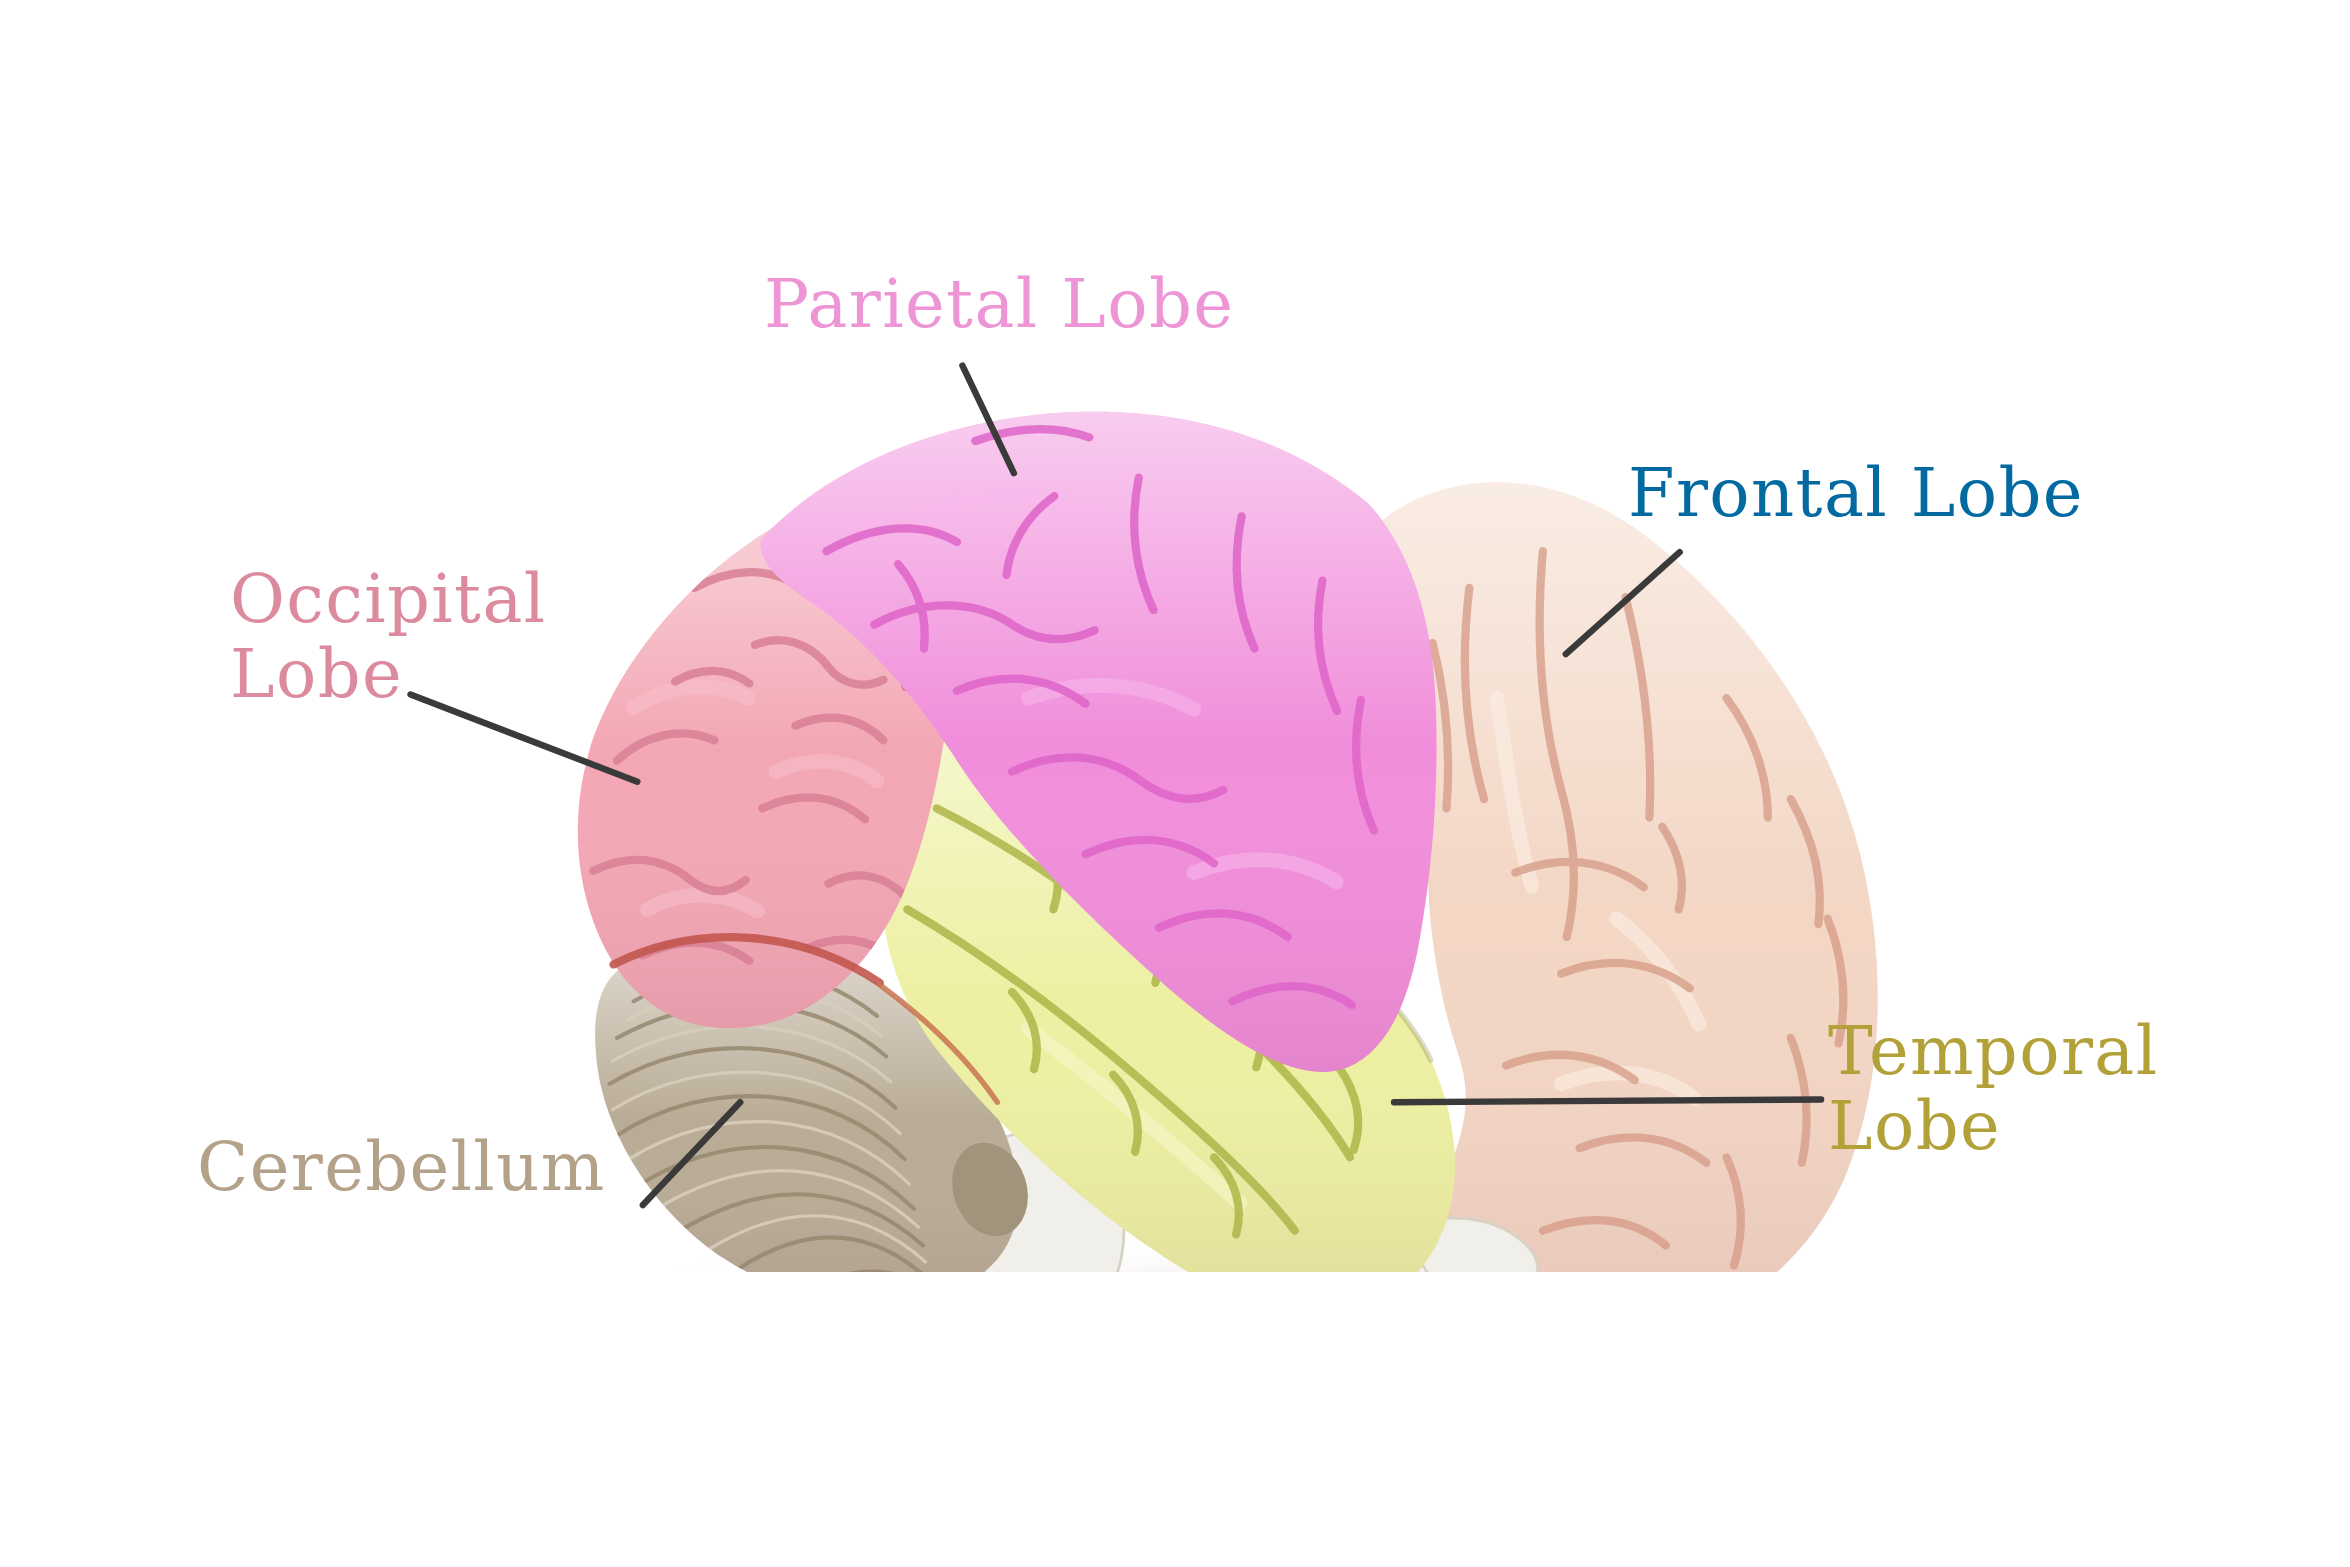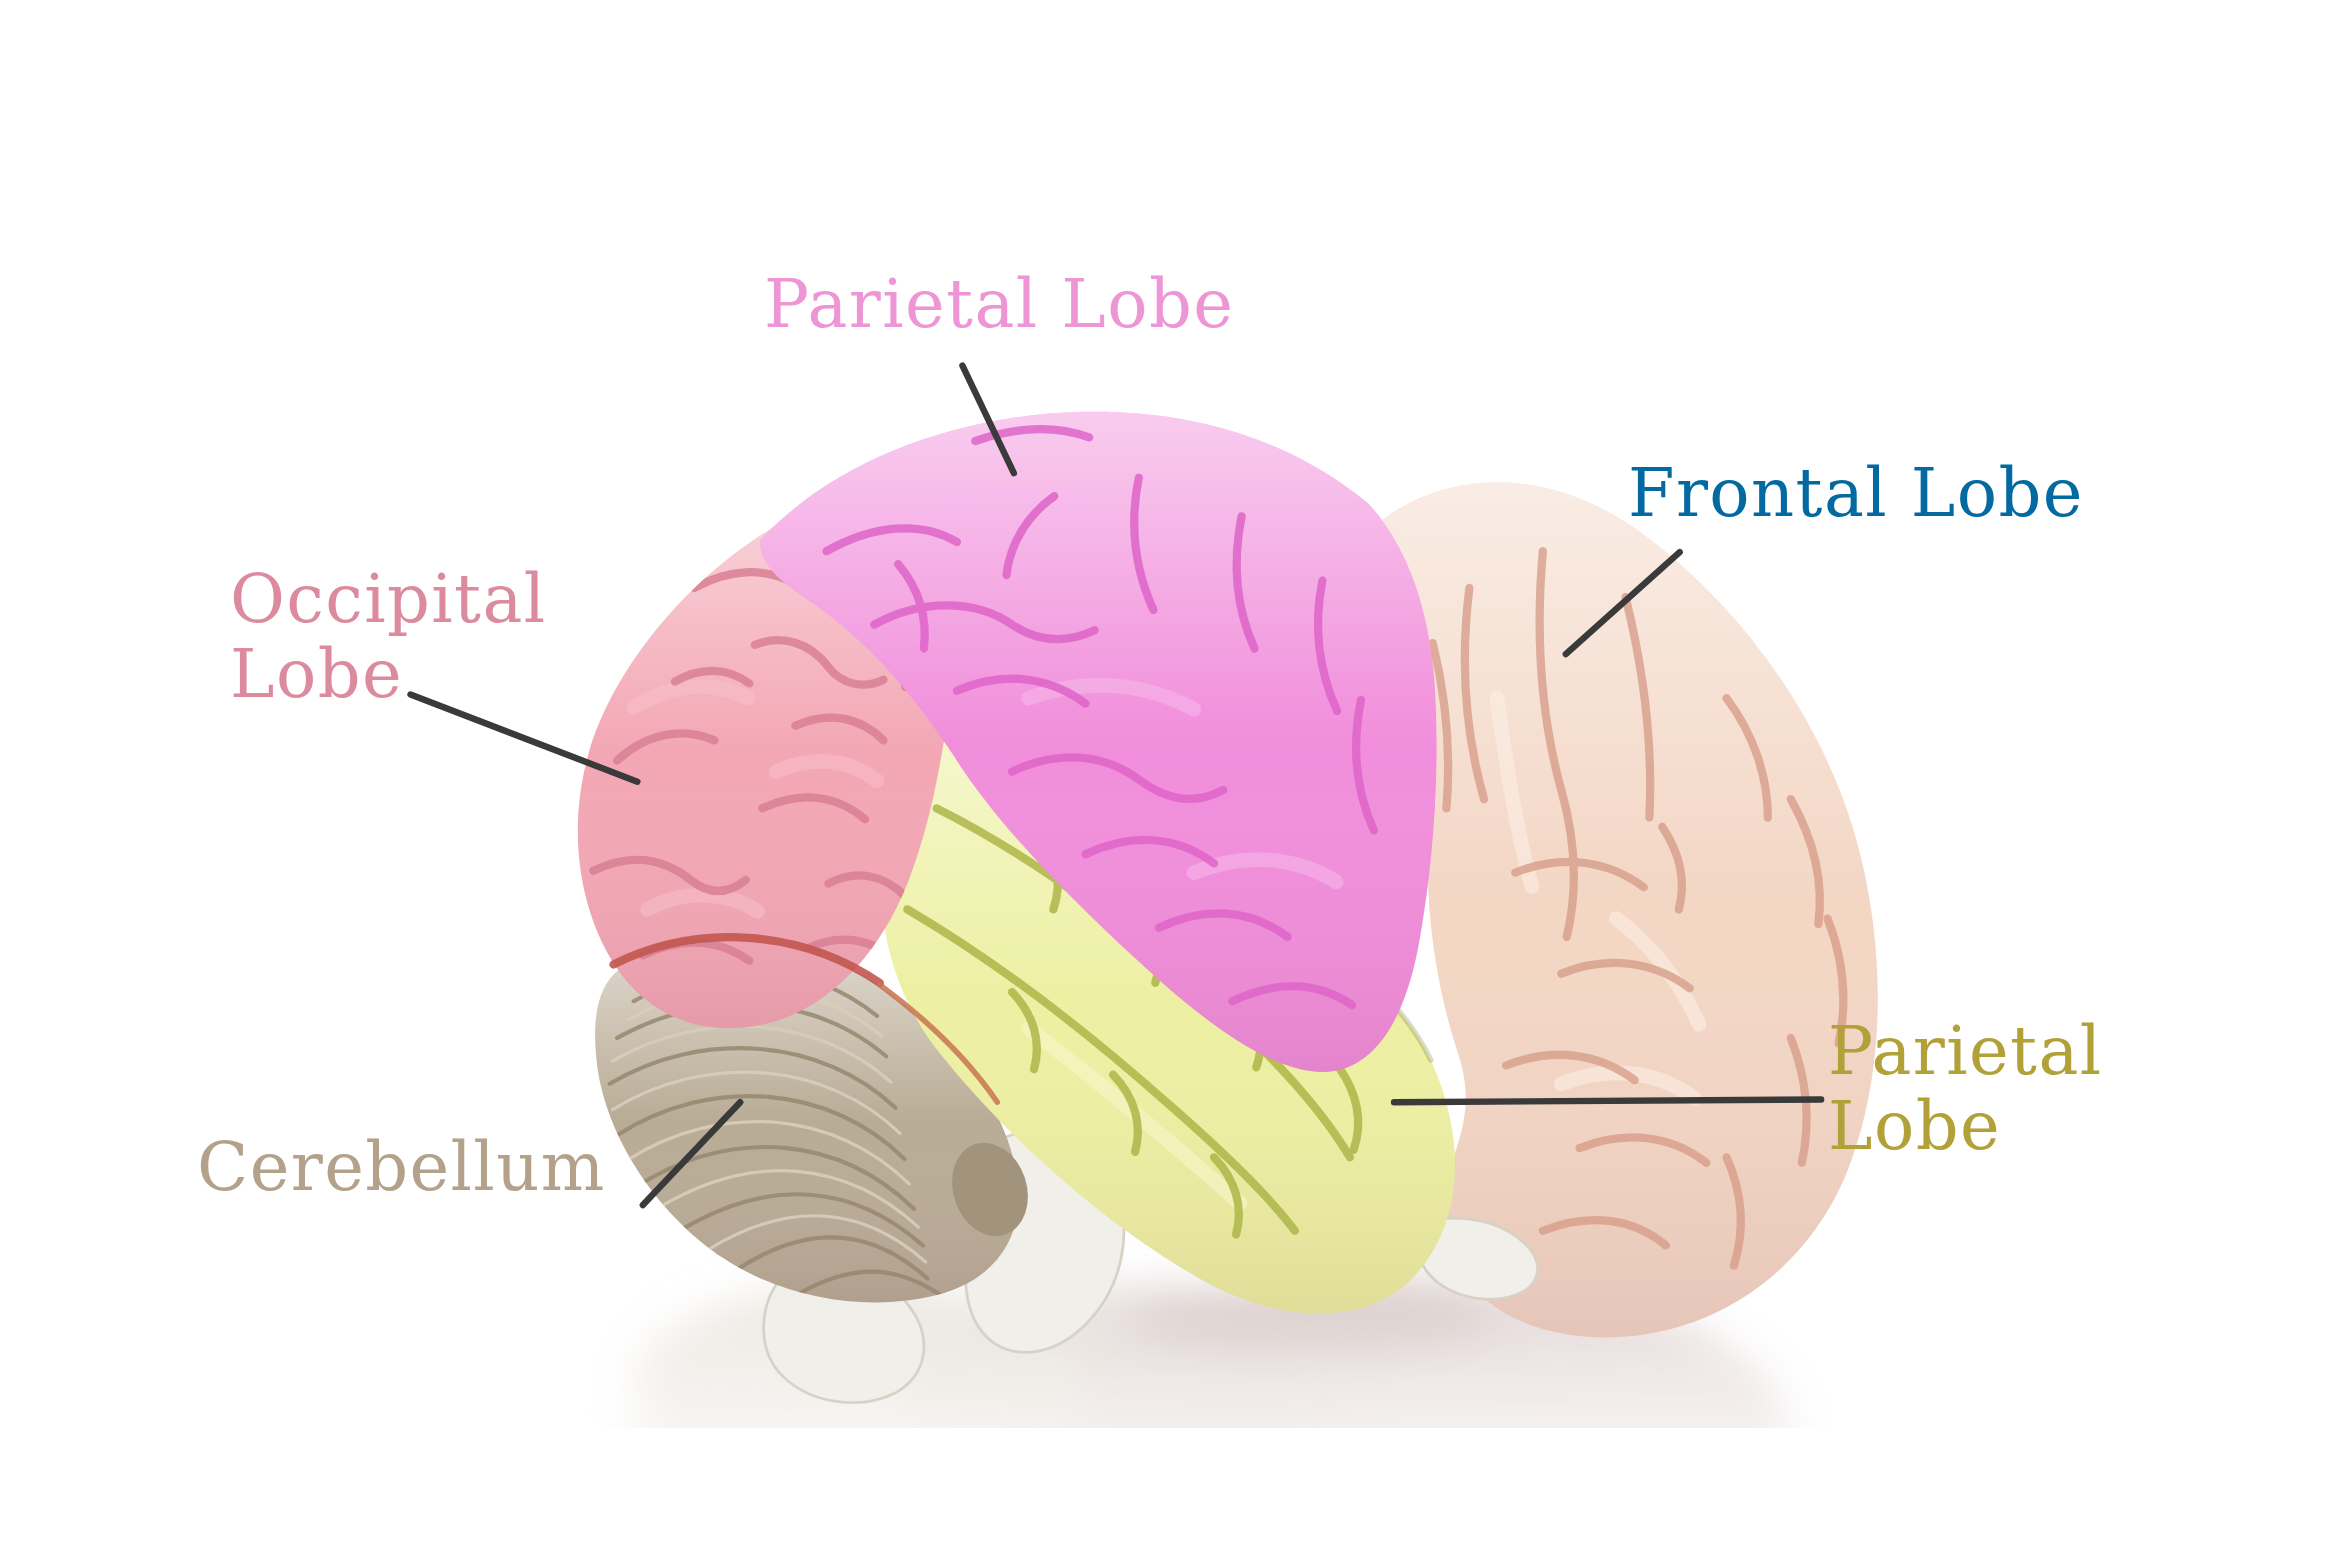--- a/index.html
+++ b/index.html
@@ -1,18 +1,18 @@
 <!DOCTYPE html>
 <html style="font-size:14.7px"><head>
 <meta charset="utf-8">
 <style>
   html,body{margin:0;padding:0;background:#fff;}
   #screen{
     position:relative;
-    width:2351px;height:1428px;
+    width:2351px;height:1272px;
     background:#ffffff;
     overflow:hidden;
     font-family:"DejaVu Serif","Liberation Serif",serif;
     border-radius:25px;
   }
   #brain-svg{position:absolute;left:0;top:0;}
   .label{
     position:absolute;
     font-size:67px;
     letter-spacing:1.4px;
@@ -244,18 +244,18 @@
   <div class="label" style="left: 230px; top: 562px; color: rgb(220, 139, 159);">
     <span class="ln">Occipital</span>
     <span class="ln">Lobe</span>
   </div>
 
   <div class="label" style="left: 197px; top: 1130px; color: rgb(179, 162, 137); text-align: right;">
     <span>Cerebellum</span>
   </div>
 
   <div class="label" style="left: 1828px; top: 1014px; color: rgb(178, 161, 56);">
-    <span class="ln">Parietal</span>
+    <span class="ln">Temporal</span>
     <span class="ln">Lobe</span>
   </div>
 
 </div>
 
 
 </body></html>

